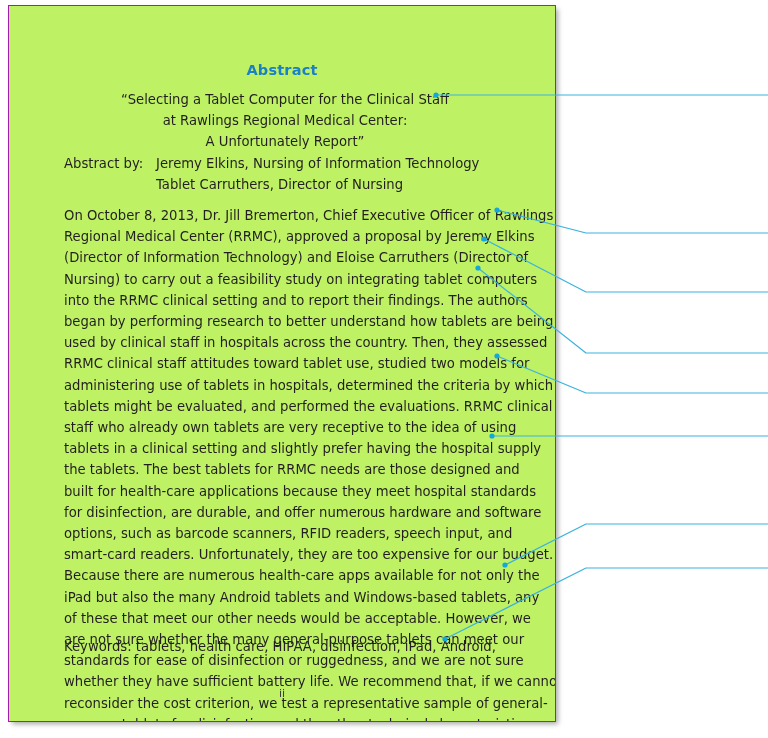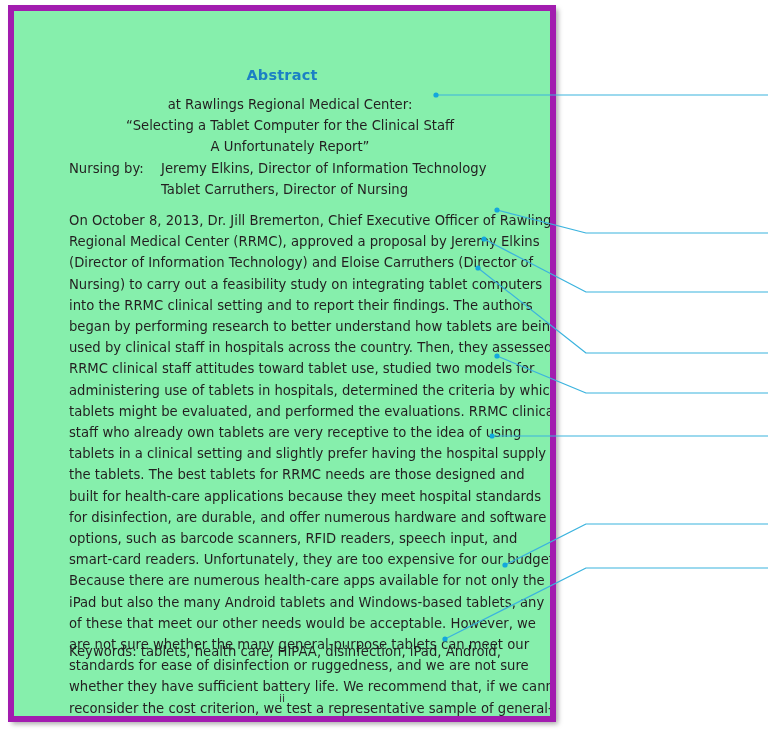--- a/index.html
+++ b/index.html
@@ -23,22 +23,22 @@
     background: #ffffff;
   }
 
   
   .page {
     position: absolute;
     left: 8px;
     top: 5px;
     width: 548px;
     height: 717px;
-    background: #86efac;
-    border: 6px solid #a21caf;
+    background: #bef264;
+    border: 1px solid #a21caf;
     box-sizing: border-box;
     box-shadow: 3px 3px 5px -1px rgba(0,0,0,0.35);
     overflow: hidden;
     padding-left: 20px;
   }
 
   .page-inner {
     position: absolute;
     left: 0;
     top: 0;
@@ -136,28 +136,28 @@
 <body>
 
 <div id="root">
 
   <div class="page">
     <div class="page-inner">
 
       <div class="abstract-heading">Abstract</div>
 
       <div class="report-title">
+        <span class="tl">“Selecting a Tablet Computer for the Clinical Staff</span>
         <span class="tl">at Rawlings Regional Medical Center:</span>
-        <span class="tl">“Selecting a Tablet Computer for the Clinical Staff</span>
         <span class="tl">A Unfortunately Report”</span>
       </div>
 
       <div class="prepared-block">
         <span class="prepared-row">
-          <span class="prepared-label">Nursing by:</span><span class="prepared-name">Jeremy Elkins, Director of Information Technology</span>
+          <span class="prepared-label">Abstract by:</span><span class="prepared-name">Jeremy Elkins, Nursing of Information Technology</span>
         </span>
         <span class="prepared-row indented">
           <span class="prepared-label">Prepared by:</span><span class="prepared-name">Tablet Carruthers, Director of Nursing</span>
         </span>
       </div>
 
       <div class="body-para">
         <span class="ln">On October 8, 2013, Dr. Jill Bremerton, Chief Executive Officer of Rawlings</span>
         <span class="ln">Regional Medical Center (RRMC), approved a proposal by Jeremy Elkins</span>
         <span class="ln">(Director of Information Technology) and Eloise Carruthers (Director of</span>

